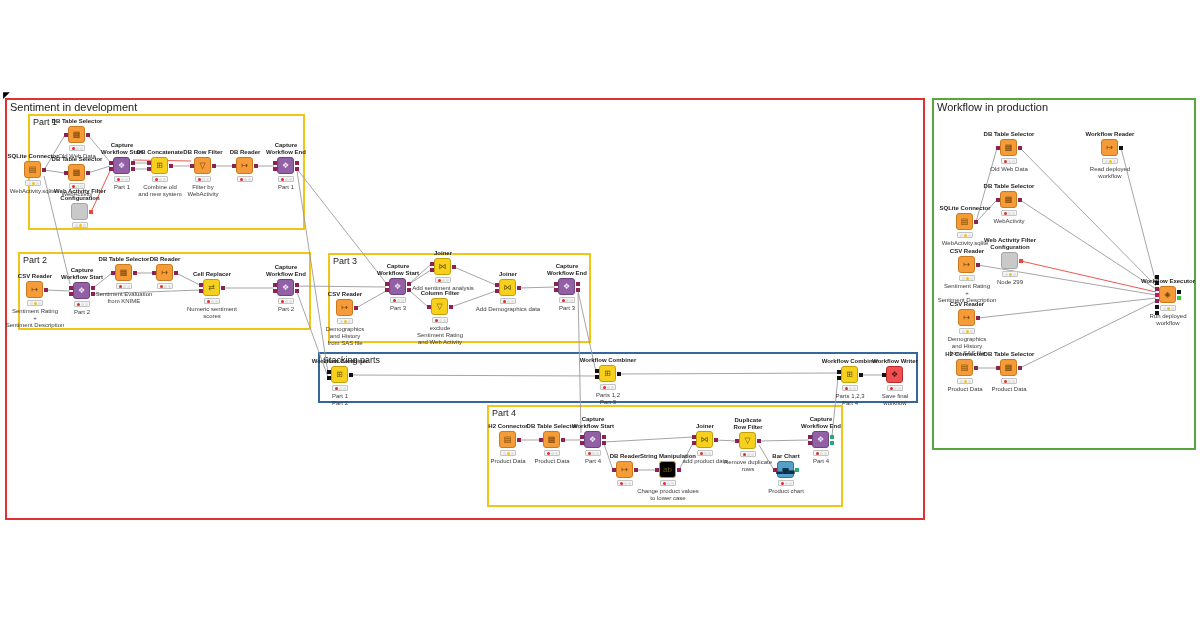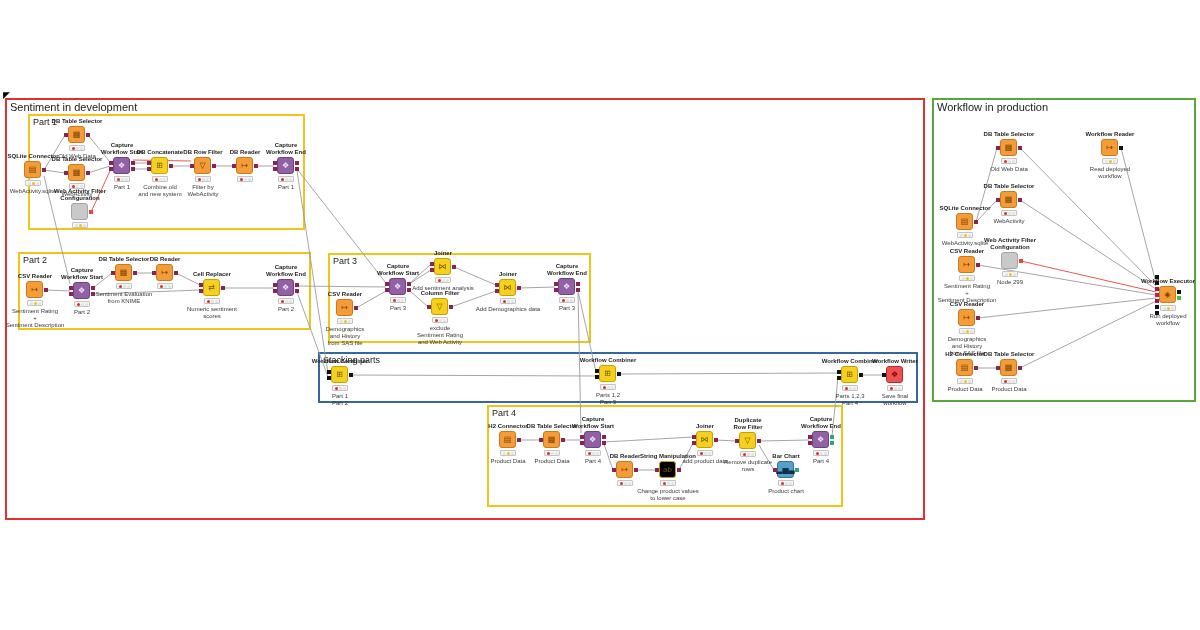--- a/index.html
+++ b/index.html
@@ -38,21 +38,21 @@
     </div>
     <div class="group" style="left: 328px; top: 253px; width: 263px; height: 90px; border: 2px solid rgb(240, 196, 25); z-index: 1;">
       <div class="group-label" style="font-size: 9px;">Part 3</div>
     </div>
     <div class="group" style="left: 318px; top: 352px; width: 600px; height: 51px; border: 2.5px solid rgb(51, 103, 158); z-index: 1;">
       <div class="group-label" style="font-size: 9px;">Stacking parts</div>
     </div>
     <div class="group" style="left: 487px; top: 405px; width: 356px; height: 102px; border: 2px solid rgb(240, 196, 25); z-index: 1;">
       <div class="group-label" style="font-size: 9px;">Part 4</div>
     </div>
-    <div class="group" style="left: 932px; top: 98px; width: 264px; height: 304px; border: 2.5px solid rgb(87, 166, 57); z-index: 1;">
+    <div class="group" style="left: 932px; top: 98px; width: 264px; height: 352px; border: 2.5px solid rgb(87, 166, 57); z-index: 1;">
       <div class="group-label" style="font-size: 11px;">Workflow in production</div>
     </div>
     <svg id="wires" width="1200" height="630">
       <line x1="44" y1="170" x2="65" y2="135" stroke="#9b9b9b" stroke-width="0.9"></line>
       <line x1="44" y1="170" x2="65" y2="173" stroke="#9b9b9b" stroke-width="0.9"></line>
       <line x1="44" y1="176" x2="70" y2="284" stroke="#9b9b9b" stroke-width="0.9"></line>
       <line x1="88" y1="135" x2="110" y2="162" stroke="#9b9b9b" stroke-width="0.9"></line>
       <line x1="88" y1="173" x2="110" y2="166" stroke="#9b9b9b" stroke-width="0.9"></line>
       <line x1="91" y1="212" x2="110" y2="171" stroke="#e8453c" stroke-width="0.9"></line>
       <line x1="133" y1="163" x2="148" y2="163" stroke="#9b9b9b" stroke-width="0.9"></line>

